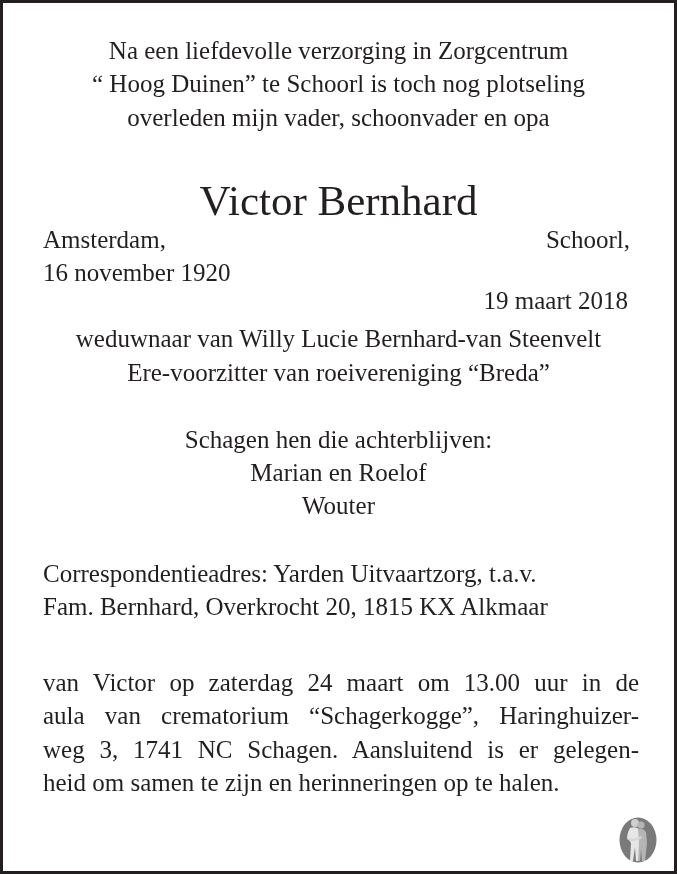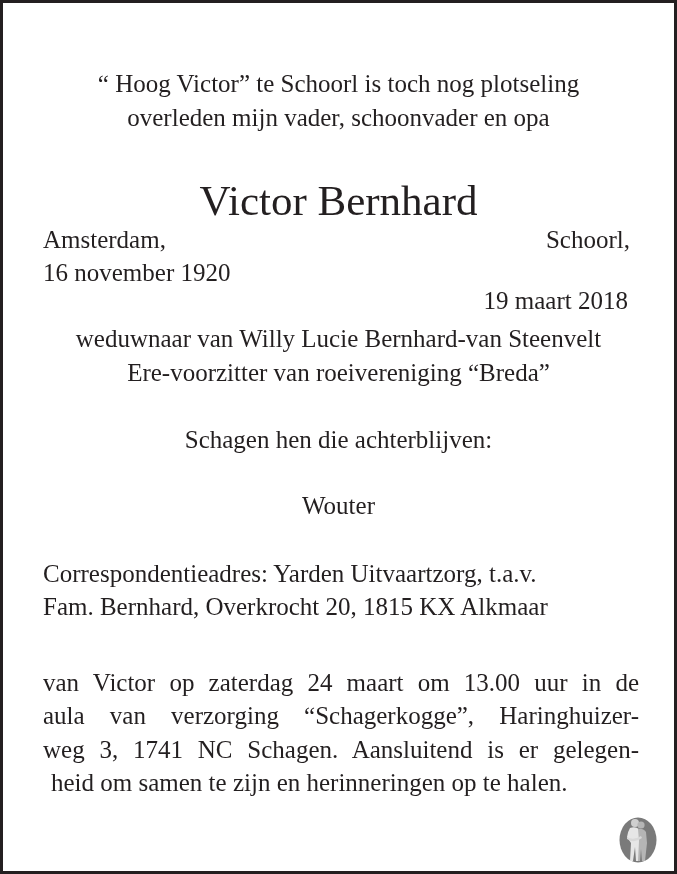--- a/index.html
+++ b/index.html
@@ -9,49 +9,51 @@
     box-sizing:border-box; border:3px solid #231f20; background:#fff;
     font-family:"Liberation Serif", "DejaVu Serif", serif; color:#231f20;
   }
   .line { position:absolute; white-space:nowrap; font-size:25px; line-height:30px; }
   .center { left:0; right:0; text-align:center; }
   .italic { }
   .name { font-size:43px; line-height:48px; }
   .left { left:40px; }
   .right { right:44px; text-align:right; }
   .just { left:40px; width:596px; text-align:justify; text-align-last:justify; }
-  .lastline { left:48px; }
+  .lastline { left:40px; }
   .logo { position:absolute; left:619px; top:817px; width:38px; height:46px; }
 </style>
 </head>
 <body>
 
 <div class="frame">
 
-  <div class="line center" style="top:66px">“ Hoog Victor” te Schoorl is toch nog plotseling</div>
+  <div class="line center" style="top:33px">Na een liefdevolle verzorging in Zorgcentrum</div>
+  <div class="line center" style="top:66px">“ Hoog Duinen” te Schoorl is toch nog plotseling</div>
   <div class="line center" style="top:100px">overleden mijn vader, schoonvader en opa</div>
 
   <div class="line left" style="top:222px">Amsterdam,</div>
 
   <div class="line center name" style="top:174px">Victor Bernhard</div>
   <div class="line right" style="top:222px">Schoorl,</div>
   <div class="line left" style="top:255px">16 november 1920</div>
   <div class="line right" style="top:255px; right:46px;margin-top:28px;">19 maart 2018</div>
 
   <div class="line center" style="top:321px">weduwnaar van Willy Lucie Bernhard-van Steenvelt</div>
   <div class="line center italic" style="top:355px">Ere-voorzitter van roeivereniging “Breda”</div>
 
   <div class="line center" style="top:422px">Schagen hen die achterblijven:</div>
+  <div class="line center" style="top:455px">Marian en Roelof</div>
   <div class="line center" style="top:488px">Wouter</div>
 
   <div class="line left" style="top:556px">Correspondentieadres: Yarden Uitvaartzorg, t.a.v.</div>
   <div class="line left" style="top:589px">Fam. Bernhard, Overkrocht 20, 1815 KX Alkmaar</div>
 
   <div class="line just" style="top:665px">van Victor op zaterdag 24 maart om 13.00 uur in de</div>
-  <div class="line just" style="top:698px">aula van verzorging “Schagerkogge”, Haringhuizer-</div>
+  <div class="line just" style="top:698px">aula van crematorium “Schagerkogge”, Haringhuizer-</div>
   <div class="line just" style="top:732px">weg 3, 1741 NC Schagen. Aansluitend is er gelegen-</div>
   <div class="line lastline" style="top:765px">heid om samen te zijn en herinneringen op te halen.</div>
 
 
 </div>
 
 <svg class="logo" viewBox="0 0 38 46">
   <ellipse cx="19" cy="23" rx="18.5" ry="22.5" fill="#7a7a7a"></ellipse>
   <circle cx="16" cy="6" r="4" fill="#cfcfcf"></circle>
   <path d="M11 11 Q16 9 20 12 L22 22 L20 44 L17 44 L16 30 L14 44 L11 44 L12 26 L8 20 Q9 14 11 11 Z" fill="#e6e6e6"></path>

